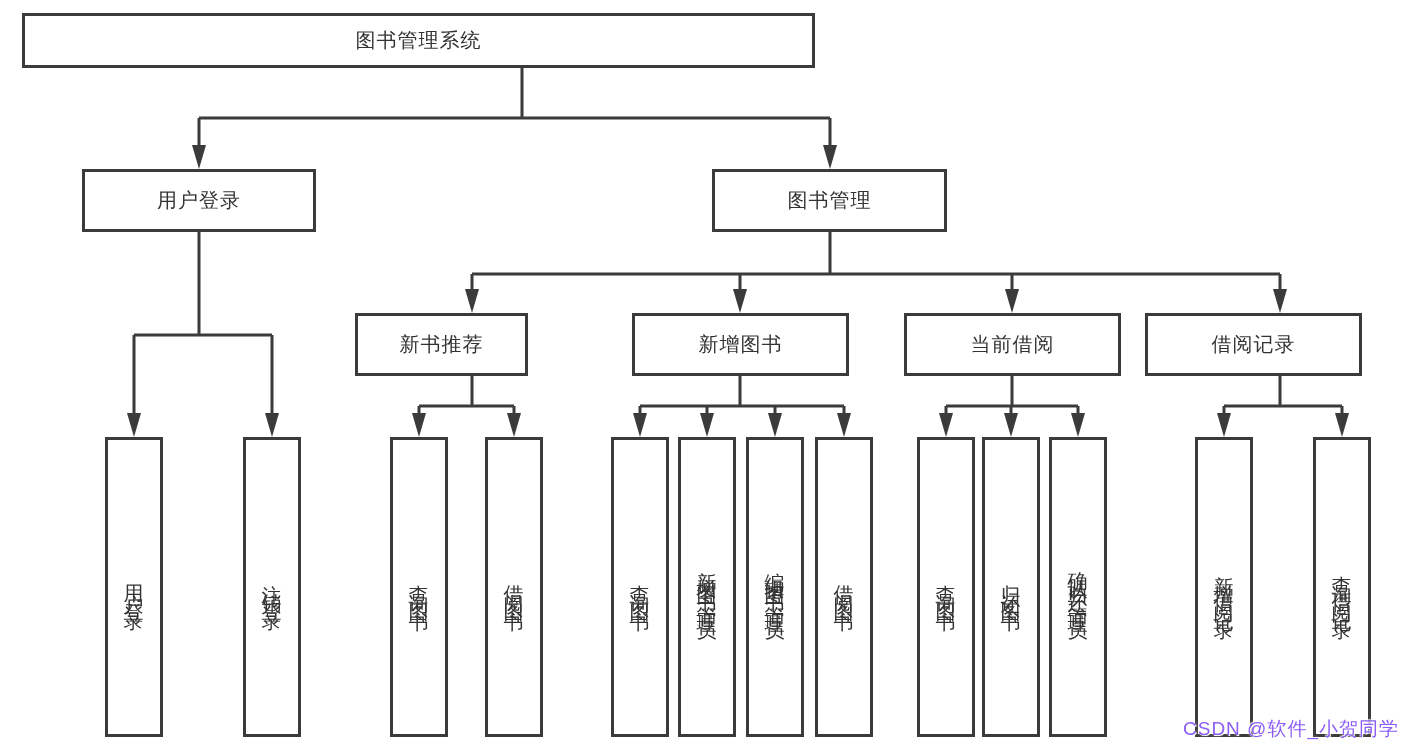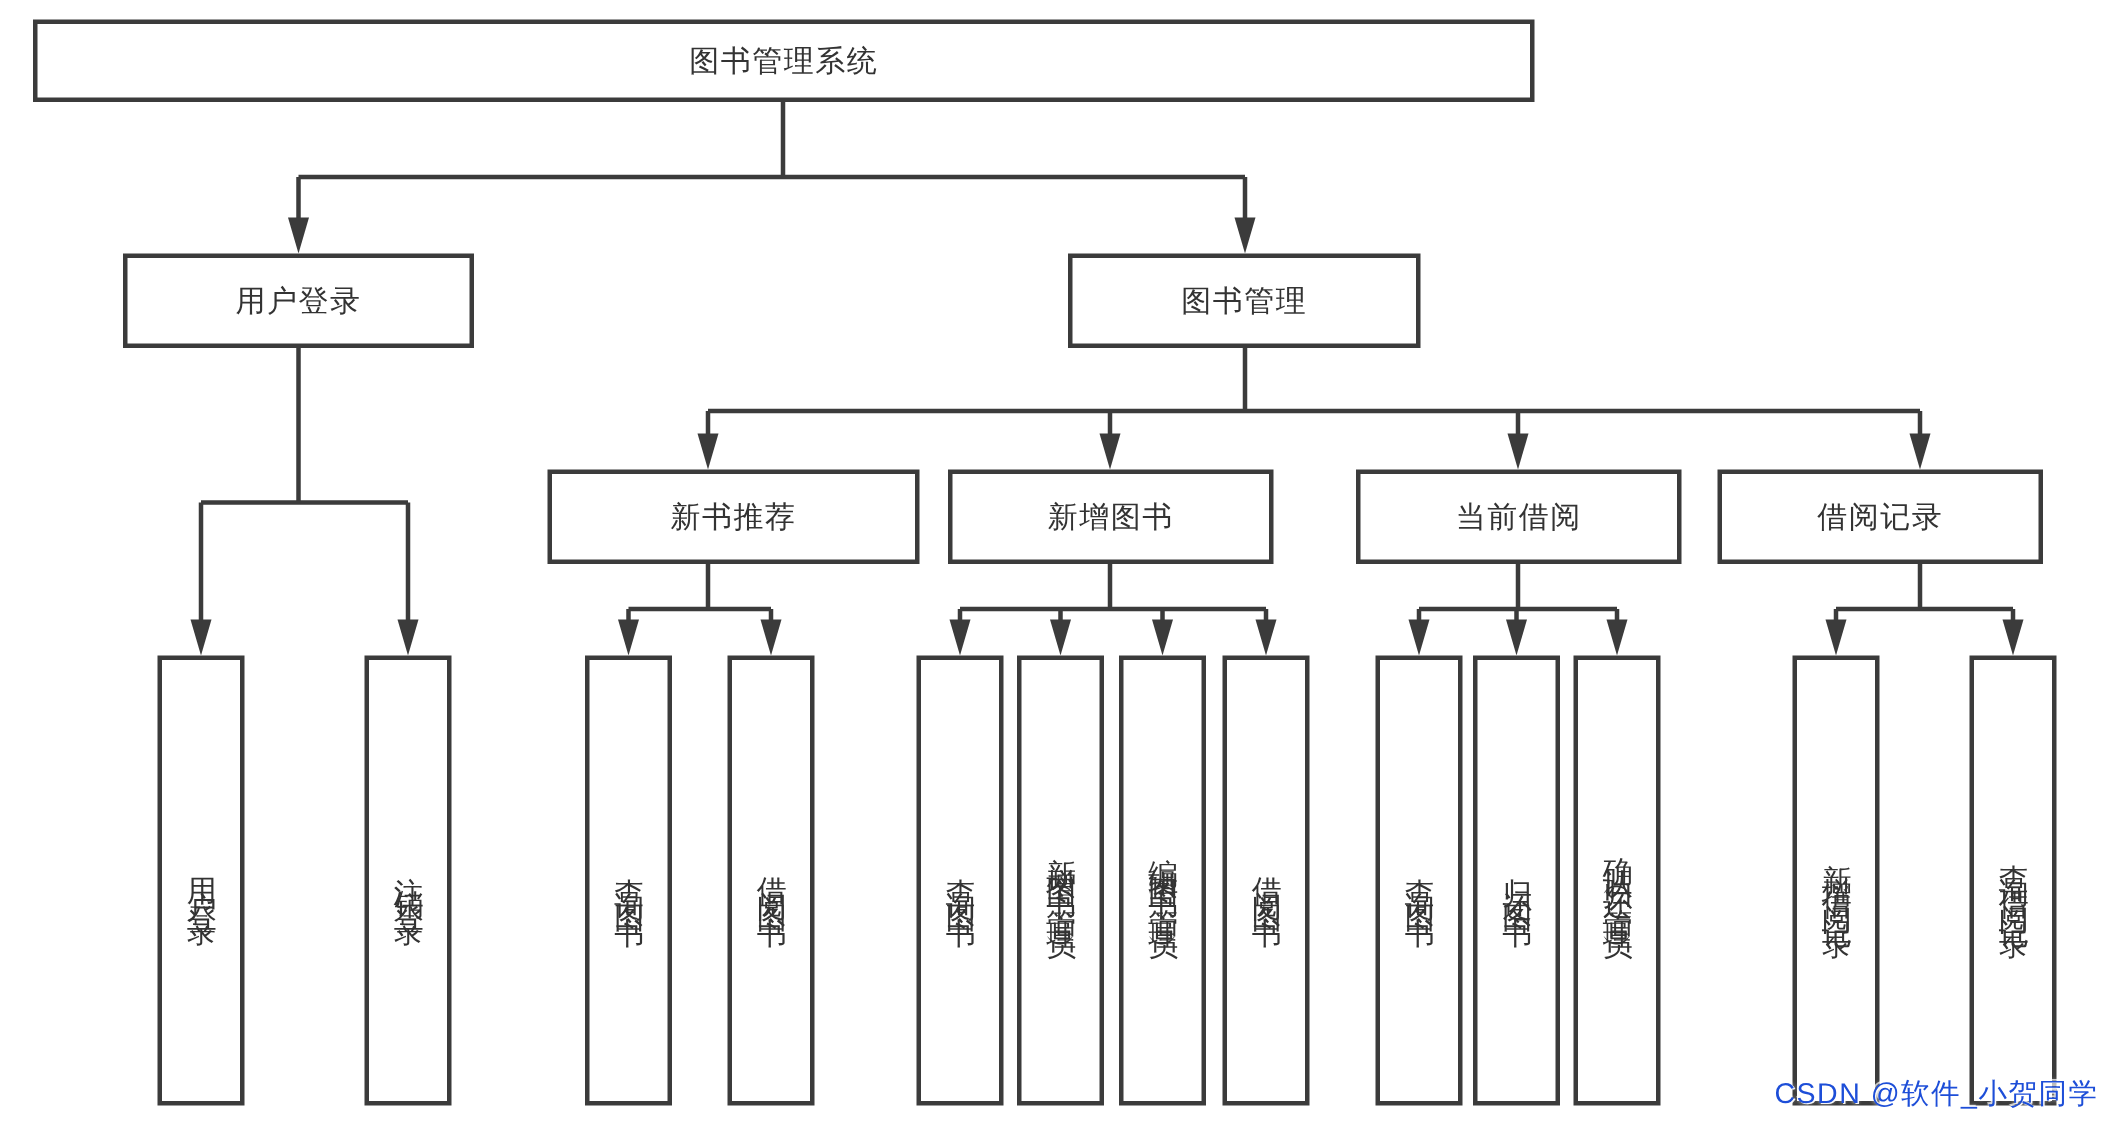--- a/index.html
+++ b/index.html
@@ -16,21 +16,21 @@
   .vbox{
     position:absolute;box-sizing:border-box;background:#ffffff;
     border:3px solid #3b3b3b;width:58px;height:300px;top:437px;
     display:flex;align-items:center;justify-content:center;
   }
   .vbox .vtext{
     writing-mode:vertical-rl;text-orientation:mixed;
     font-size:20px;color:#333333;letter-spacing:9px;line-height:1;
   }
   .watermark{
-    position:absolute;top:716px;left:1183px;font-size:19px;color:#1d4ed8;
+    position:absolute;top:716px;left:1183px;font-size:19px;color:#8b5cf6;
     letter-spacing:1px;white-space:nowrap;z-index:5;
     text-shadow:1px 1px 0 rgba(255,255,255,0.95), -1px -1px 0 rgba(255,255,255,0.7), 0 0 3px rgba(255,255,255,0.9);
   }
 </style>
 </head>
 <body>
 
 <div class="canvas">
 
   <svg class="lines" width="1405" height="747" viewBox="0 0 1405 747" aria-hidden="true">
@@ -57,26 +57,26 @@
       <polygon points="768,413 782,413 775,437"></polygon>
       <polygon points="837,413 851,413 844,437"></polygon>
       <polygon points="939,413 953,413 946,437"></polygon>
       <polygon points="1004,413 1018,413 1011,437"></polygon>
       <polygon points="1071,413 1085,413 1078,437"></polygon>
       <polygon points="1217,413 1231,413 1224,437"></polygon>
       <polygon points="1335,413 1349,413 1342,437"></polygon>
     </g>
   </svg>
 
-  <div class="hbox" style="left:22px;top:13px;width:1001px;height:55px;">图书管理系统</div>
+  <div class="hbox" style="left:22px;top:13px;width:793px;height:55px;">图书管理系统</div>
 
   <div class="hbox" style="left:82px;top:169px;width:234px;height:63px;">用户登录</div>
   <div class="hbox" style="left:712px;top:169px;width:235px;height:63px;">图书管理</div>
 
-  <div class="hbox" style="left:365px;top:313px;width:248px;height:63px;">新书推荐</div>
+  <div class="hbox" style="left:355px;top:313px;width:173px;height:63px;">新书推荐</div>
   <div class="hbox" style="left:632px;top:313px;width:217px;height:63px;">新增图书</div>
   <div class="hbox" style="left:904px;top:313px;width:217px;height:63px;">当前借阅</div>
   <div class="hbox" style="left:1145px;top:313px;width:217px;height:63px;">借阅记录</div>
 
   <div class="vbox" style="left:105px;">
     <span class="vtext">用户登录</span>
   </div>
   <div class="vbox" style="left:243px;">
     <span class="vtext">注销登录</span>
   </div>

